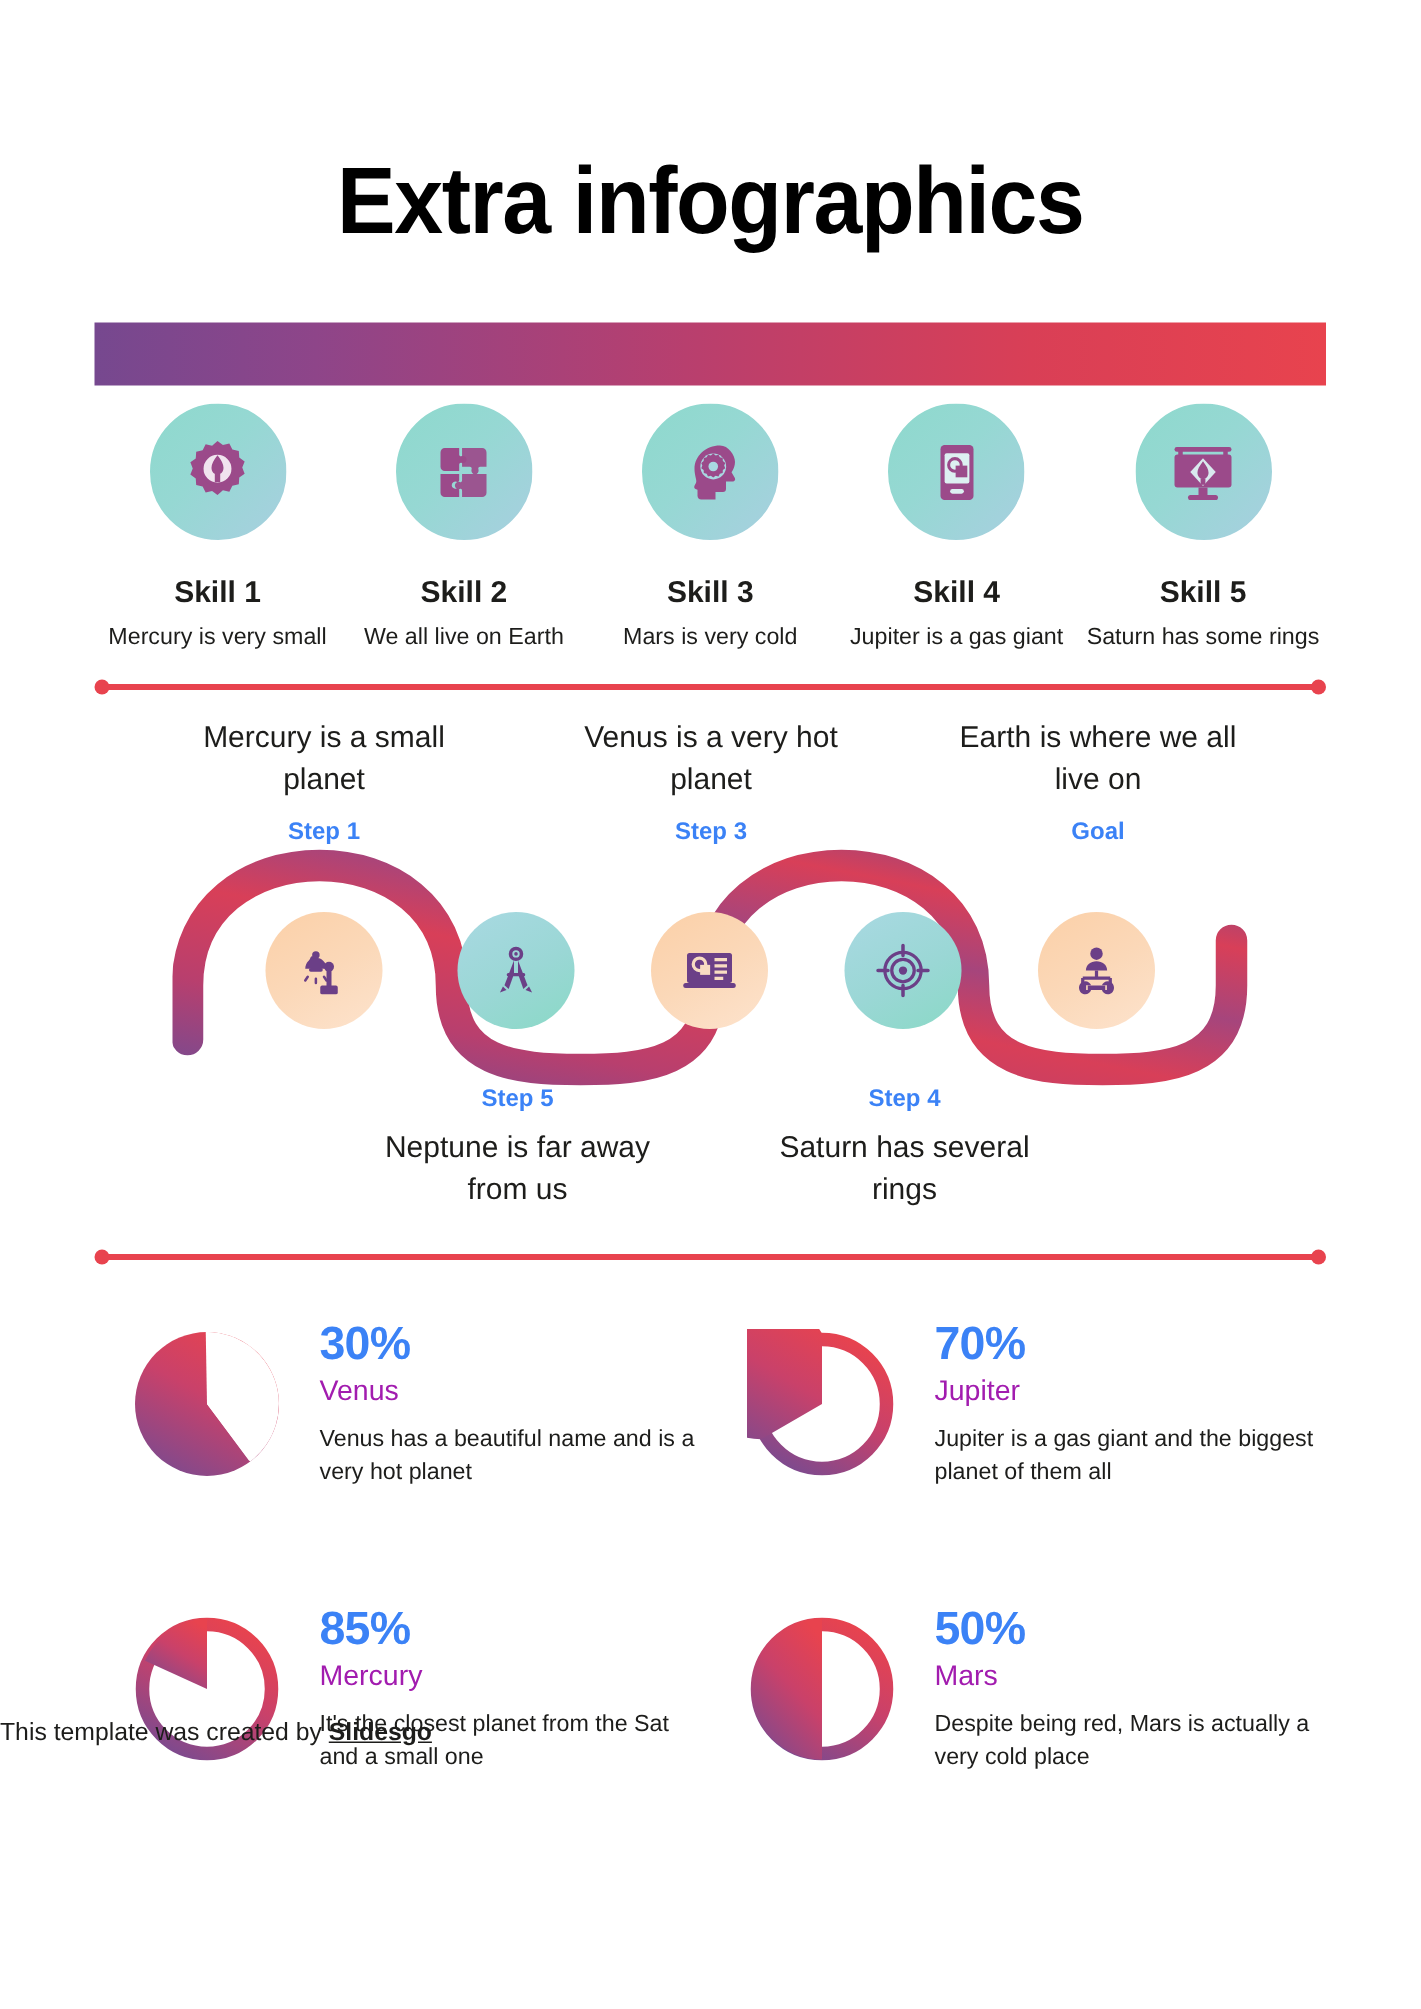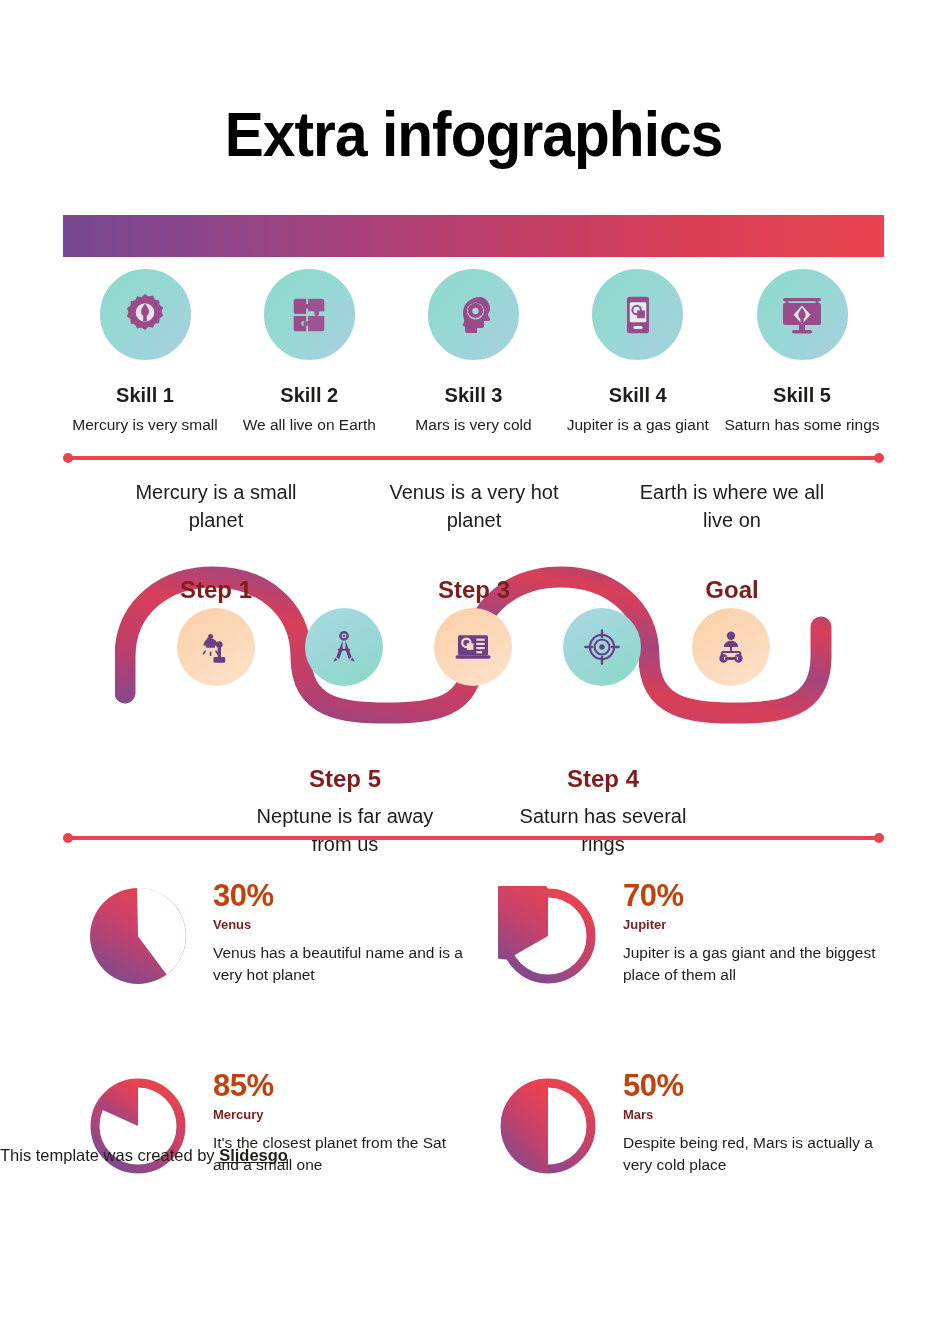--- a/index.html
+++ b/index.html
@@ -89,43 +89,42 @@
     width: 78px; height: 78px; border-radius: 50%;
     display: flex; align-items: center; justify-content: center;
   }
   .proc-node.peach { background: linear-gradient(150deg, #fbd0a8 0%, #fbd8b8 50%, #fde3cd 100%); }
   .proc-node.teal  { background: linear-gradient(150deg, #a9d9e2 0%, #9ad7d5 55%, #8ad9c6 100%); }
 
   .proc-label {
     position: absolute; width: 190px; text-align: center;
   }
   .proc-label .step-name {
-    font-size: 24px; font-weight: 700;
+    font-size: 16px; font-weight: 700;
     font-family: "Liberation Sans Narrow", "Liberation Sans", sans-serif;
-    color: #7f1d1d;
-    margin-top: 41px;
+    color: #3b82f6;
   }
   .proc-label .step-desc {
     font-size: 20px; line-height: 1.42; color: #1d1d1b;
   }
   .proc-label.above .step-desc { margin-bottom: 11px; }
   .proc-label.below .step-desc { margin-top: 9px; }
 
   
   .stats { position: absolute; top: 868px; left: 0; width: 947px; height: 360px; }
   .stat { position: absolute; display: flex; align-items: flex-start; }
   .stat .pie { width: 100px; height: 100px; flex: none; margin-top: 18px; }
   .stat .info { margin-left: 25px; padding-top: 12px; }
   .stat .pct {
-    font-size: 31px; font-weight: 700; line-height: 1.05; color: #c2410c;
+    font-size: 31px; font-weight: 700; line-height: 1.05; color: #3b82f6;
     font-family: "Liberation Sans Narrow", "Liberation Sans", sans-serif;
     letter-spacing: -0.5px;
   }
   .stat .name {
-    font-size: 13px; font-weight: 700; margin-top: 4px; color: #7f1d1d;
+    font-size: 19px; font-weight: 400; margin-top: 4px; color: #a21caf;
     font-family: "Liberation Sans Narrow", "Liberation Sans", sans-serif;
   }
   .stat .blurb {
     font-size: 15.5px; line-height: 1.45; margin-top: 10px; color: #1d1d1b;
     max-width: 260px;
   }
 
   
   .footer {
     position: absolute; bottom: 32px; left: 0; width: 947px;
@@ -359,21 +358,21 @@
     </div>
 
     <div class="stat" style="left:498px; top:0px;">
       <svg class="pie" viewBox="0 0 100 100">
         <circle cx="50" cy="50" r="43" fill="none" stroke="url(#pieGrad)" stroke-width="9"></circle>
         <path d="M50 50 L50 3 A47 47 0 1 0 9.3 73.5 Z" fill="url(#pieGrad)"></path>
       </svg>
       <div class="info">
         <div class="pct">70%</div>
         <div class="name">Jupiter</div>
-        <div class="blurb">Jupiter is a gas giant and the biggest place of them all</div>
+        <div class="blurb">Jupiter is a gas giant and the biggest planet of them all</div>
       </div>
     </div>
 
     <div class="stat" style="left:88px; top:190px;">
       <svg class="pie" viewBox="0 0 100 100">
         <circle cx="50" cy="50" r="43" fill="none" stroke="url(#pieGrad)" stroke-width="9"></circle>
         <path d="M50 50 L50 3 A47 47 0 0 0 8.7 31.2 Z" fill="url(#pieGrad)"></path>
       </svg>
       <div class="info">
         <div class="pct">85%</div>

